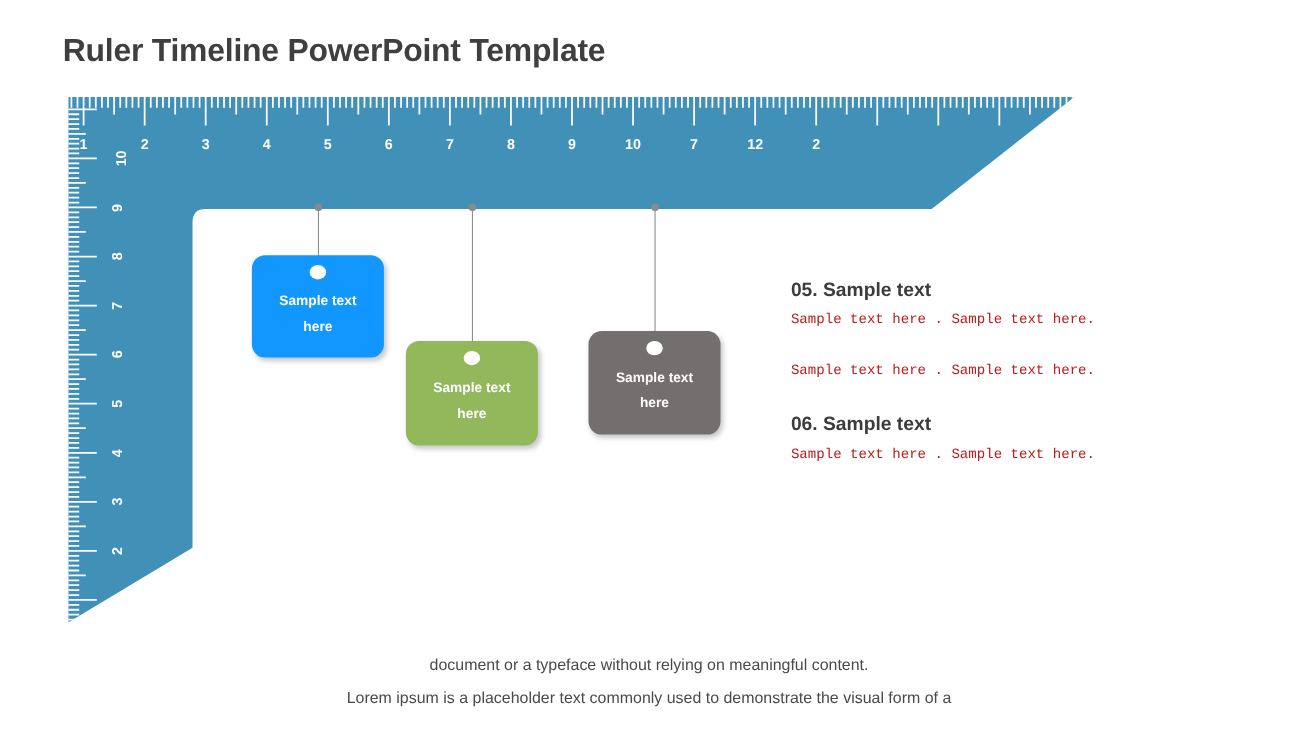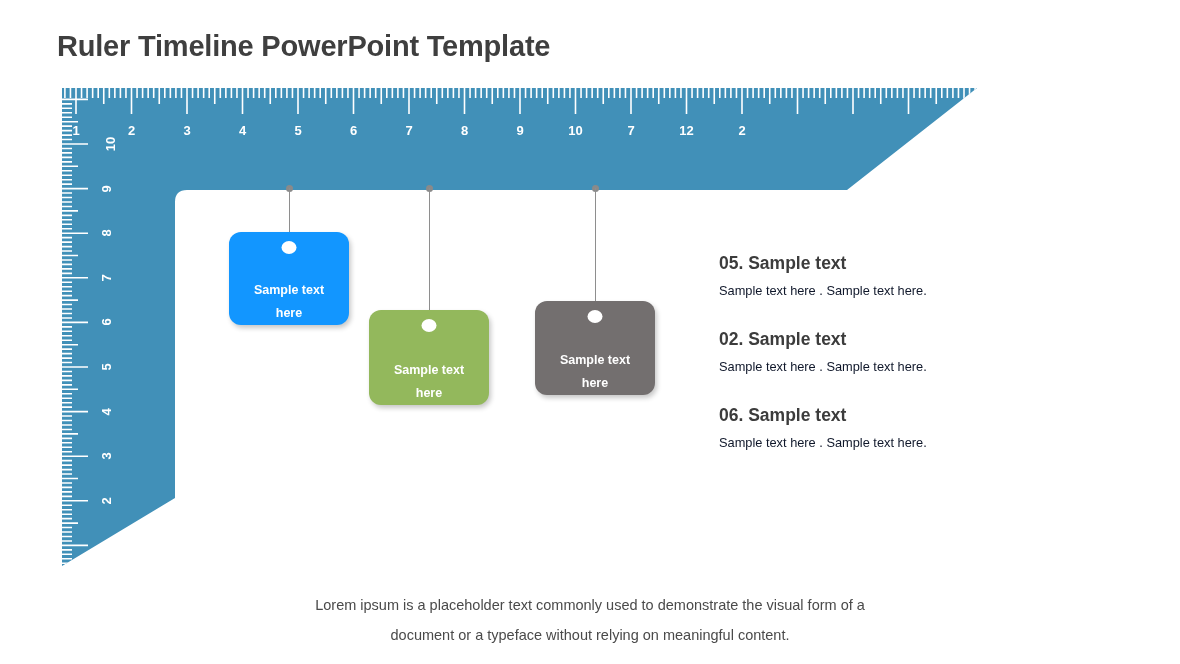--- a/index.html
+++ b/index.html
@@ -21,32 +21,32 @@
   .hnum{top:35px;transform:translateX(-50%);}
   .vnum{left:41px;transform:translateY(-50%) rotate(-90deg);transform-origin:center;}
 
   
   .hang{position:absolute;}
   .string{position:absolute;width:1px;background:#8e8e8e;left:0;top:0;}
   .anchor-dot{position:absolute;width:7px;height:7px;border-radius:50%;
               background:#8a8a8a;left:-3px;top:-3px;}
   .card{position:absolute;border-radius:12px;
         box-shadow:2px 3px 5px rgba(0,0,0,0.22);
-        display:flex;flex-direction:column;align-items:center;justify-content:flex-end;}
+        display:flex;flex-direction:column;align-items:center;justify-content:center;}
   .card .knob{position:absolute;top:9px;left:50%;transform:translateX(-50%);
               width:15px;height:13px;border-radius:50%;background:#ffffff;}
   .card .ctext{color:#ffffff;font-size:12.5px;font-weight:bold;text-align:center;
                line-height:1.85;margin-top:14px;}
 
   
   .txtcol{position:absolute;left:719px;top:253px;width:270px;}
   .blk{margin-bottom:31px;}
   .blk:last-child{margin-bottom:0;}
   .bhead{font-size:17.5px;font-weight:bold;color:#3c3c3c;margin:0 0 9px 0;}
-  .bbody{font-size:12.8px;color:#0f172a;margin:0;white-space:nowrap;}
+  .bbody{font-size:12.8px;color:#b91c1c;margin:0;white-space:nowrap;font-family:Liberation Mono, monospace;}
 
   
   .caption{position:absolute;left:90px;top:590px;width:1000px;text-align:center;
            font-size:14.5px;color:#4a4a4a;line-height:2.1;}
   .caption span{display:block;}
 </style>
 </head>
 <body>
 
 <div id="slide">
@@ -404,27 +404,26 @@
       </div>
     </div>
   </div>
 
   <div class="txtcol">
     <div class="blk">
       <p class="bhead">05. Sample text</p>
       <p class="bbody">Sample text here . Sample text here.</p>
     </div>
     <div class="blk">
-      <p class="bhead">02. Sample text</p>
       <p class="bbody">Sample text here . Sample text here.</p>
     </div>
     <div class="blk">
       <p class="bhead">06. Sample text</p>
       <p class="bbody">Sample text here . Sample text here.</p>
     </div>
   </div>
 
   <div class="caption">
+    <span>document or a typeface without relying on meaningful content.</span>
     <span>Lorem ipsum is a placeholder text commonly used to demonstrate the visual form of a</span>
-    <span>document or a typeface without relying on meaningful content.</span>
   </div>
 
 </div>
 
 </body></html>

